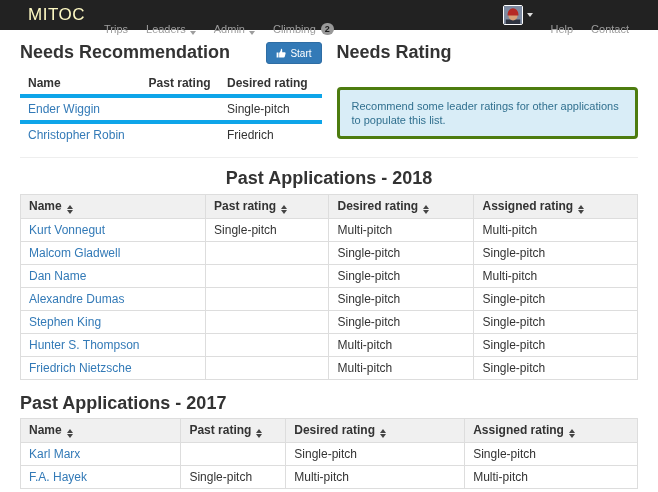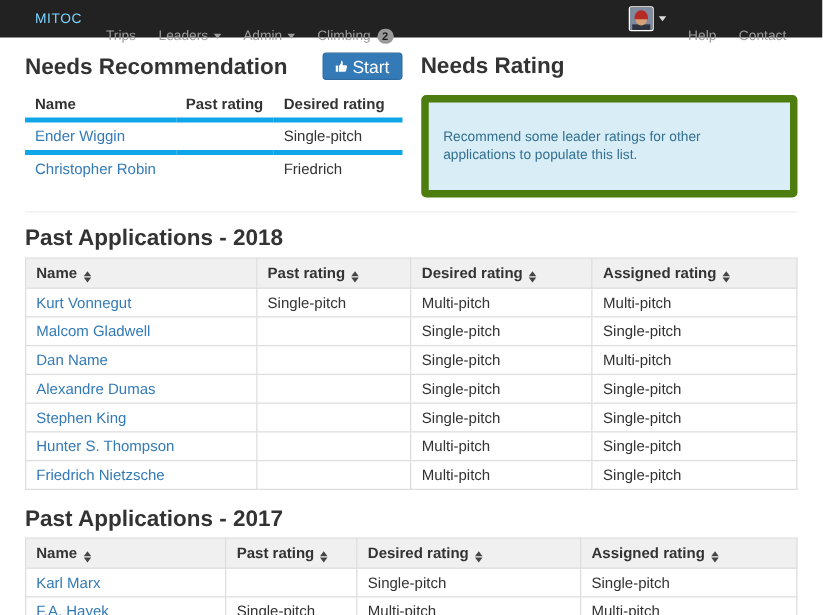--- a/index.html
+++ b/index.html
@@ -14,32 +14,32 @@
 
   
   .navbar {
     height: 30px;
     background: #222;
     display: flex;
     align-items: center;
     padding: 0 20px 0 28px;
   }
   .navbar .brand {
-    color: #7dd3fc;
-    font-size: 11px;
+    color: #fef9c3;
+    font-size: 17px;
     margin-right: 10px;
     letter-spacing: 0.5px;
   }
   .nav-left { display: flex; align-items: center; }
   .nav-link {
     color: #9d9d9d;
     font-size: 11px;
     padding: 0 9px;
     display: inline-flex;
-    align-items: center;
+    align-items: flex-end;
     cursor: pointer;
     margin-top: 28px;
   }
   .nav-right { margin-left: auto; display: flex; align-items: center; }
   .caret {
     display: inline-block;
     width: 0; height: 0;
     border-left: 3px solid transparent;
     border-right: 3px solid transparent;
     border-top: 4px solid #9d9d9d;
@@ -70,34 +70,34 @@
   
   .container { padding: 12px 20px 0; }
   .top-row { display: flex; gap: 15px; }
   .col { width: 50%; }
   h2 {
     font-size: 18px;
     font-weight: bold;
     color: #333;
     line-height: 21px;
   }
-  .heading-row { display: flex; justify-content: space-between; align-items: center; }
+  .heading-row { display: flex; justify-content: space-between; }
   hr.divider { border: none; border-top: 1px solid #eee; margin: 11px 0 0; }
-  .section-title-2018 { margin: 10px 0 5px; }
+  .section-title-2018 { margin: 10px 0 5px; text-align: center; }
   .section-title-2017 { margin: 13px 0 4px; }
 
   
   .btn-primary {
     display: inline-flex;
     align-items: center;
     gap: 4px;
     background: #337ab7;
     border: 1px solid #2e6da4;
     color: #fff;
-    font-size: 14px;
+    font-size: 10px;
     font-family: "Liberation Sans", sans-serif;
     padding: 3px 9px;
     border-radius: 3px;
     cursor: pointer;
     height: 22px;
   }
 
   
   table { width: 100%; border-collapse: collapse; }
   th, td {
@@ -143,26 +143,26 @@
     border-bottom: 4px solid #444;
   }
   .sort .down {
     border-left: 3px solid transparent;
     border-right: 3px solid transparent;
     border-top: 4px solid #444;
   }
 
   
   .alert-info {
-    margin-top: 13px;
+    margin-top: 24px;
     background: #d9edf7;
-    border: 6px solid #4d7c0f;
+    border: 3px solid #4d7c0f;
     color: #31708f;
     border-radius: 4px;
-    padding: 21px 12px;
+    padding: 9px 12px;
     line-height: 14px;
   }
 </style>
 </head>
 <body>
 
 <nav class="navbar">
   <a class="brand">MITOC</a>
   <div class="nav-left">
     <a class="nav-link">

